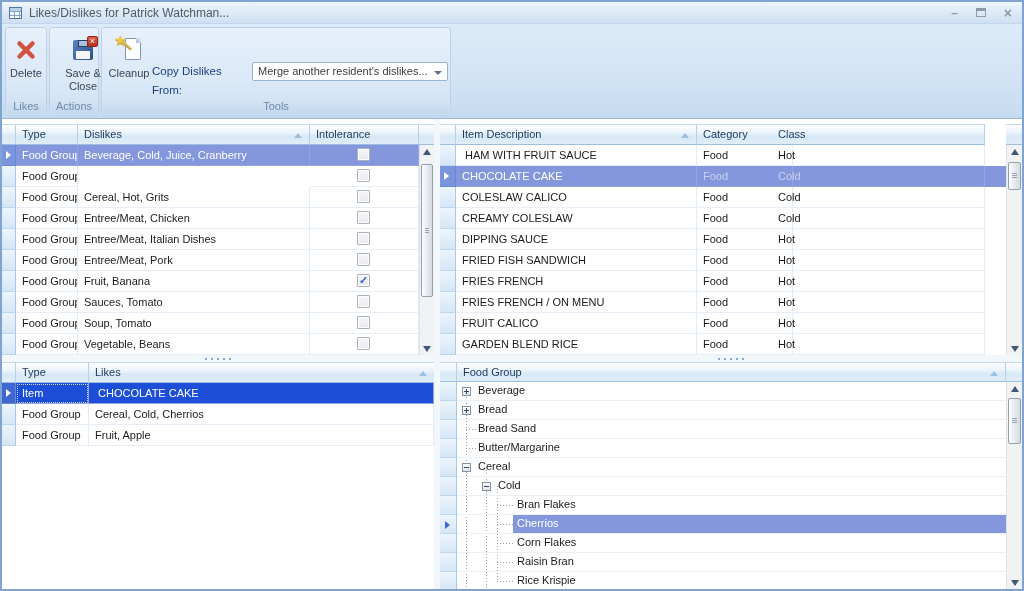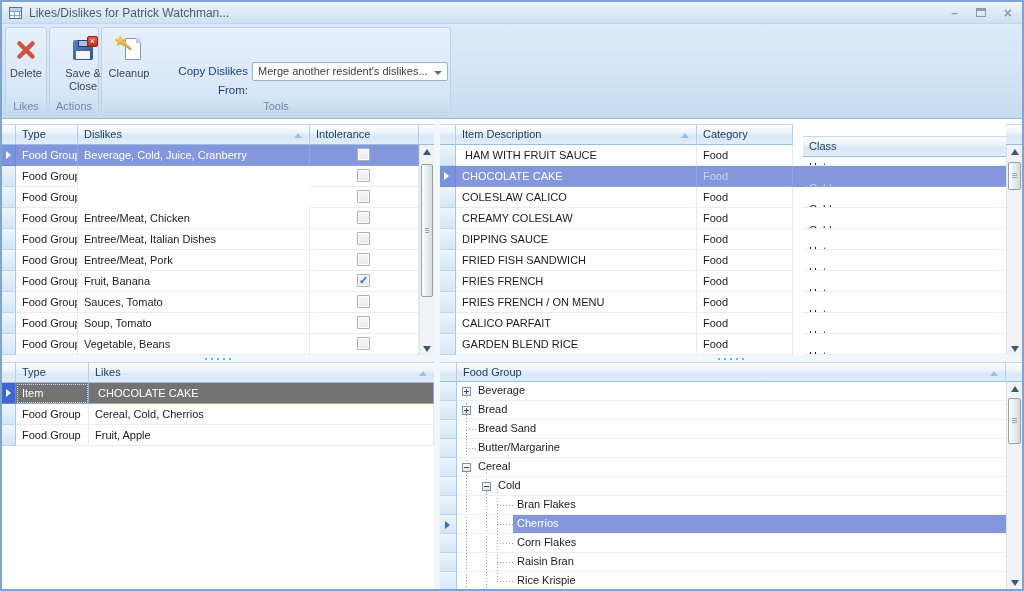--- a/index.html
+++ b/index.html
@@ -52,21 +52,21 @@
   .cleanup-ic { position:relative; width:24px; height:24px; }
   .page { position:absolute; right:0; top:0; width:16px; height:22px; background:#fdfefe;
     border:1px solid #8796a9; border-radius:1px; }
   .page::after { content:""; position:absolute; top:-1px; right:-1px; border-style:solid;
     border-width:0 5px 5px 0; border-color:transparent #cfe0f0 #b8c8da transparent; }
   .wand { position:absolute; left:3px; top:6px; width:13px; height:3px; border-radius:2px;
     background:linear-gradient(#e9d07e,#b98f2e); transform:rotate(40deg); }
   .star { position:absolute; left:-3px; top:-6px; color:#f2c63e; font-size:14px; text-shadow:0 1px 1px #b28a1d; }
   
   .combo-label { position:absolute; left:50px; width:96px; top:34px; height:19px; line-height:19px;
-    text-align:right; font-size:11.5px; color:#1d3f7e; }
+    text-align:left; font-size:11.5px; color:#1d3f7e; }
   .combo { position:absolute; left:150px; top:34px; width:196px; height:19px; background:#fff;
     border:1px solid #93b2d4; border-radius:2px; font-size:11px; color:#3c3c3c;
     line-height:17px; padding:0 18px 0 5px; white-space:nowrap; overflow:hidden; }
   .combo-arrow { position:absolute; right:5px; top:8px; width:0; height:0;
     border-left:4px solid transparent; border-right:4px solid transparent; border-top:4px solid #5f7189; }
 
   
   .main { position:absolute; left:0; right:0; top:117px; bottom:0; background:#fff; }
   .panel { position:absolute; background:#fff; }
   #grid-dislikes { left:0; top:5; width:432px; height:231px; top:5px; }
@@ -96,28 +96,28 @@
   .ind { position:absolute; left:0; top:0; bottom:0; width:14px;
     background:linear-gradient(#edf5fd,#d5e6f6); border-right:1px solid #a8c8e8; border-bottom:1px solid #bcd6ef; }
   #grid-items .ind { width:16px; } #tree .ind { width:17px; height:19px; }
   .ind-arrow { display:none; }
   .grow.selected { background:#8497DC; }
   .grow.selected .cell { color:#fff; border-color:#93a4e2; }
   .grow.selected .cell.dim { color:#c9d2ee; }
   .grow.selected .ind { background:#7b95dd; border-color:#6a86d6; }
   .grow.selected .ind-arrow, .trow.selected .ind-arrow { display:block; position:absolute; left:4px; top:6px;
     width:0; height:0; border-top:4px solid transparent; border-bottom:4px solid transparent; border-left:5px solid #fff; }
-  #grid-likes .grow.selected { background:#737373; }
+  #grid-likes .grow.selected { background:#1d4ed8; }
   #grid-likes .grow.selected .ind { background:#3f67cf; }
   #grid-likes .grow.selected .col-type2 { outline:1px dotted #cdd8f2; outline-offset:-2px; }
 
   #grid-dislikes .col-type { left:14px; width:62px; } #grid-dislikes .col-dis { left:76px; width:232px; }
   #grid-dislikes .col-int { left:308px; width:109px; padding:0; }
   #grid-items .col-item { left:16px; width:241px; } #grid-items .col-cat { left:257px; width:96px; }
-  #grid-items .col-class { left:363px; width:213px;margin-top:12px; }
+  #grid-items .col-class { left:332px; width:213px; }
   #grid-likes .col-type2 { left:14px; width:73px; } #grid-likes .col-likes { left:87px; width:345px; }
 
   
   .cbx { position:absolute; left:50%; top:3px; margin-left:-7px; width:13px; height:13px;
     background:linear-gradient(#f6f7f8,#e7e9ec); border:1px solid #aab1bb; border-radius:1px;
     box-shadow:inset 0 0 0 1px #fdfdfd; }
   .cbx .tick { display:none; font-size:11px; font-weight:bold; color:#3a67c3; line-height:11px; margin-left:1px; }
   .cbx.checked .tick { display:block; }
 
   
@@ -235,20 +235,21 @@
         <span class="cell col-int"><span class="cbx"></span></span>
       </div>
       <div class="grow" style="top:42px">
         <span class="ind"></span>
         <span class="cell col-type">Food Group</span>
         <span class="cell col-int"><span class="cbx"></span></span>
       </div>
       <div class="grow" style="top:63px">
         <span class="ind"></span>
         <span class="cell col-type">Food Group</span>
+        <span class="cell col-dis">Cereal, Hot, Grits</span>
         <span class="cell col-int"><span class="cbx"></span></span>
       </div>
       <div class="grow" style="top:84px">
         <span class="ind"></span>
         <span class="cell col-type">Food Group</span>
         <span class="cell col-dis">Entree/Meat, Chicken</span>
         <span class="cell col-int"><span class="cbx"></span></span>
       </div>
       <div class="grow" style="top:105px">
         <span class="ind"></span>
@@ -346,21 +347,21 @@
         <span class="cell col-class dim">Hot</span>
       </div>
       <div class="grow" style="top:168px">
         <span class="ind"></span>
         <span class="cell col-item">FRIES FRENCH / ON MENU</span>
         <span class="cell col-cat dim">Food</span>
         <span class="cell col-class dim">Hot</span>
       </div>
       <div class="grow" style="top:189px">
         <span class="ind"></span>
-        <span class="cell col-item">CALICO PARFAIT</span>
+        <span class="cell col-item">FRUIT CALICO</span>
         <span class="cell col-cat dim">Food</span>
         <span class="cell col-class dim">Hot</span>
       </div>
       <div class="grow" style="top:210px">
         <span class="ind"></span>
         <span class="cell col-item">GARDEN BLEND RICE</span>
         <span class="cell col-cat dim">Food</span>
         <span class="cell col-class dim">Hot</span>
       </div>
 

